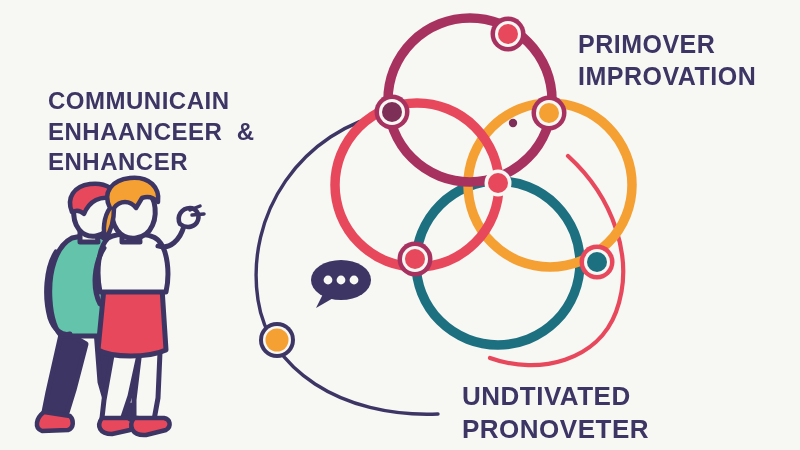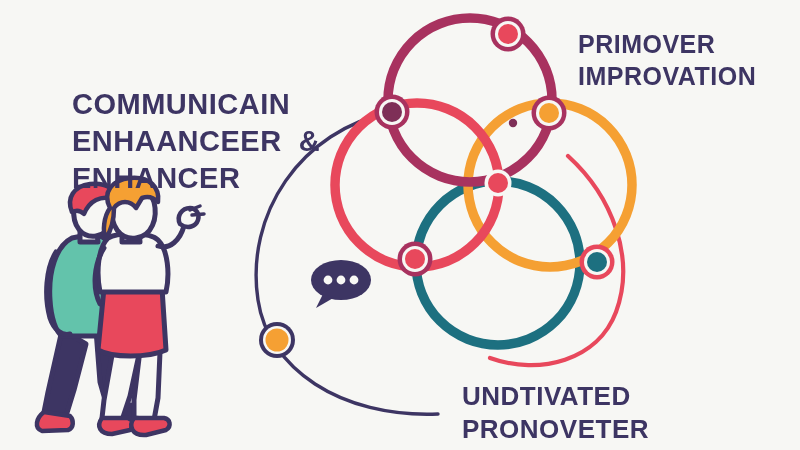--- a/index.html
+++ b/index.html
@@ -14,21 +14,21 @@
   #art{position:absolute;left:0;top:0;width:800px;height:450px;}
   .label{
     position:absolute;
     font-family:"Liberation Sans", sans-serif;
     font-weight:bold;
     color:#3d3563;
     letter-spacing:0.5px;
     line-height:1.28;
     white-space:pre;
   }
-  #label-left{left:48px;top:86px;font-size:29px;margin-left:24px;}
+  #label-left{left:48px;top:86px;font-size:24px;}
   #label-topright{left:578px;top:28px;font-size:25px;}
   #label-bottom{left:462px;top:380px;font-size:26px;}
 </style>
 </head>
 <body>
 
 <div id="stage">
 
   <svg id="art" viewBox="0 0 800 450" xmlns="http://www.w3.org/2000/svg">
 

